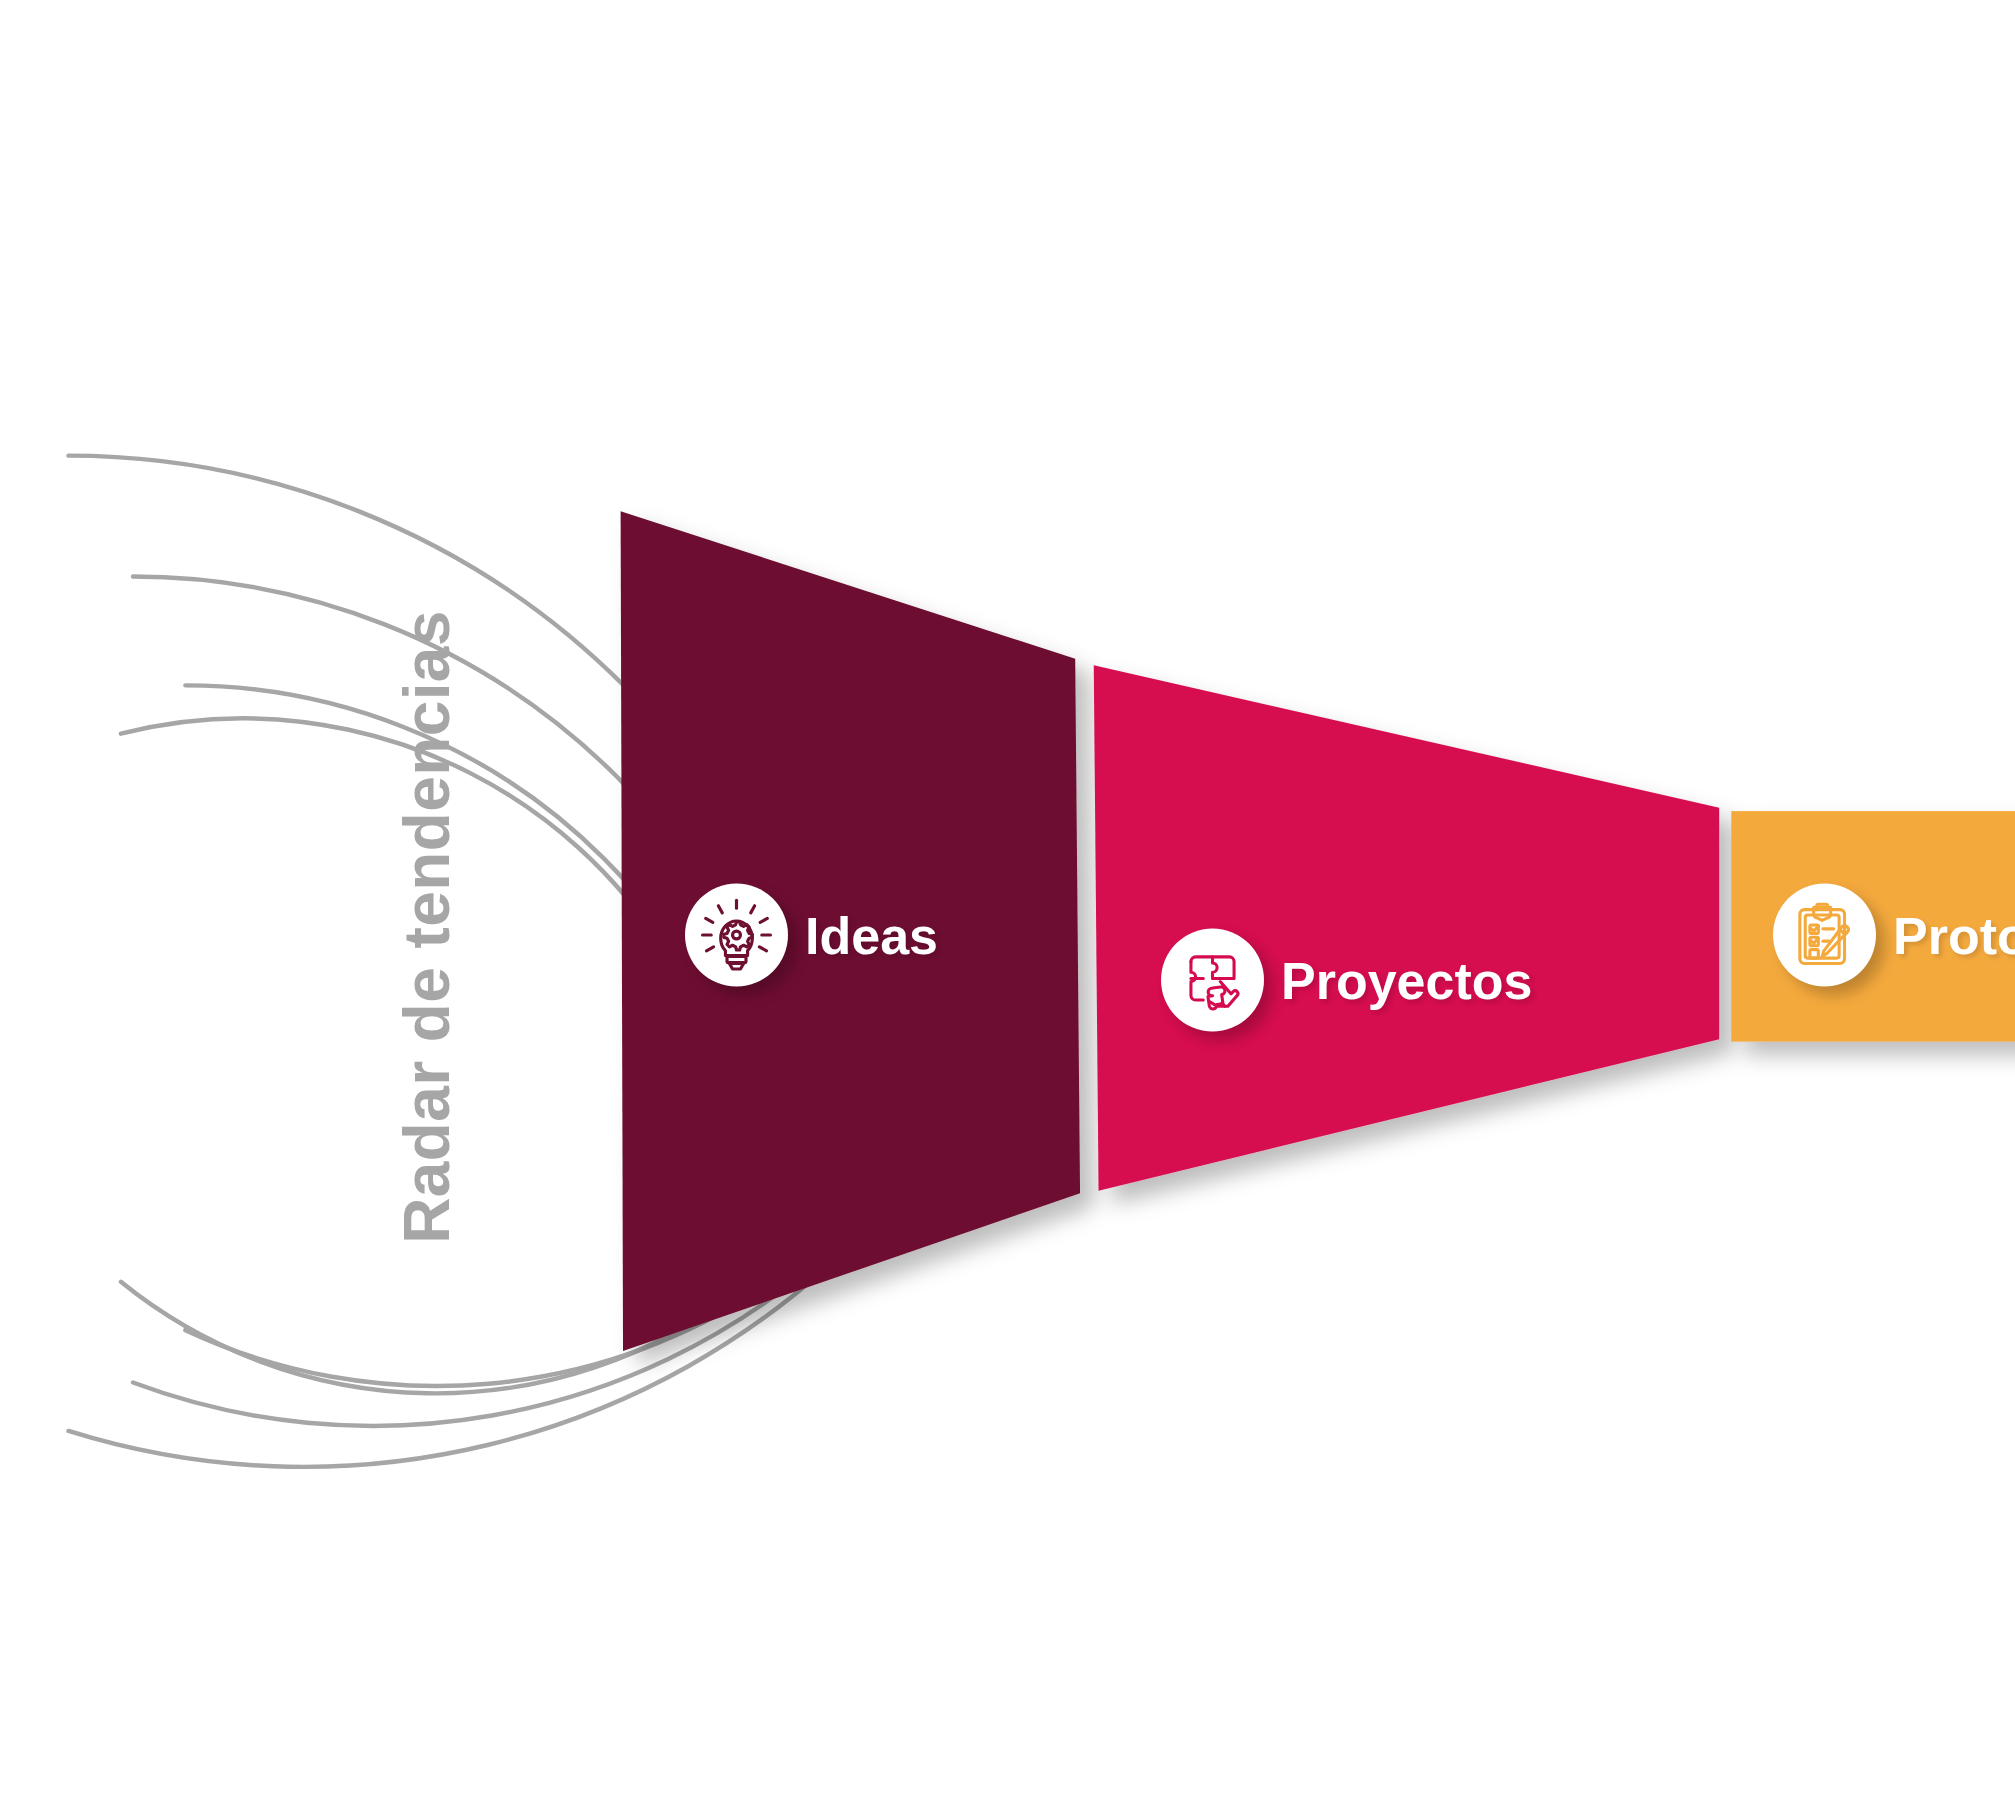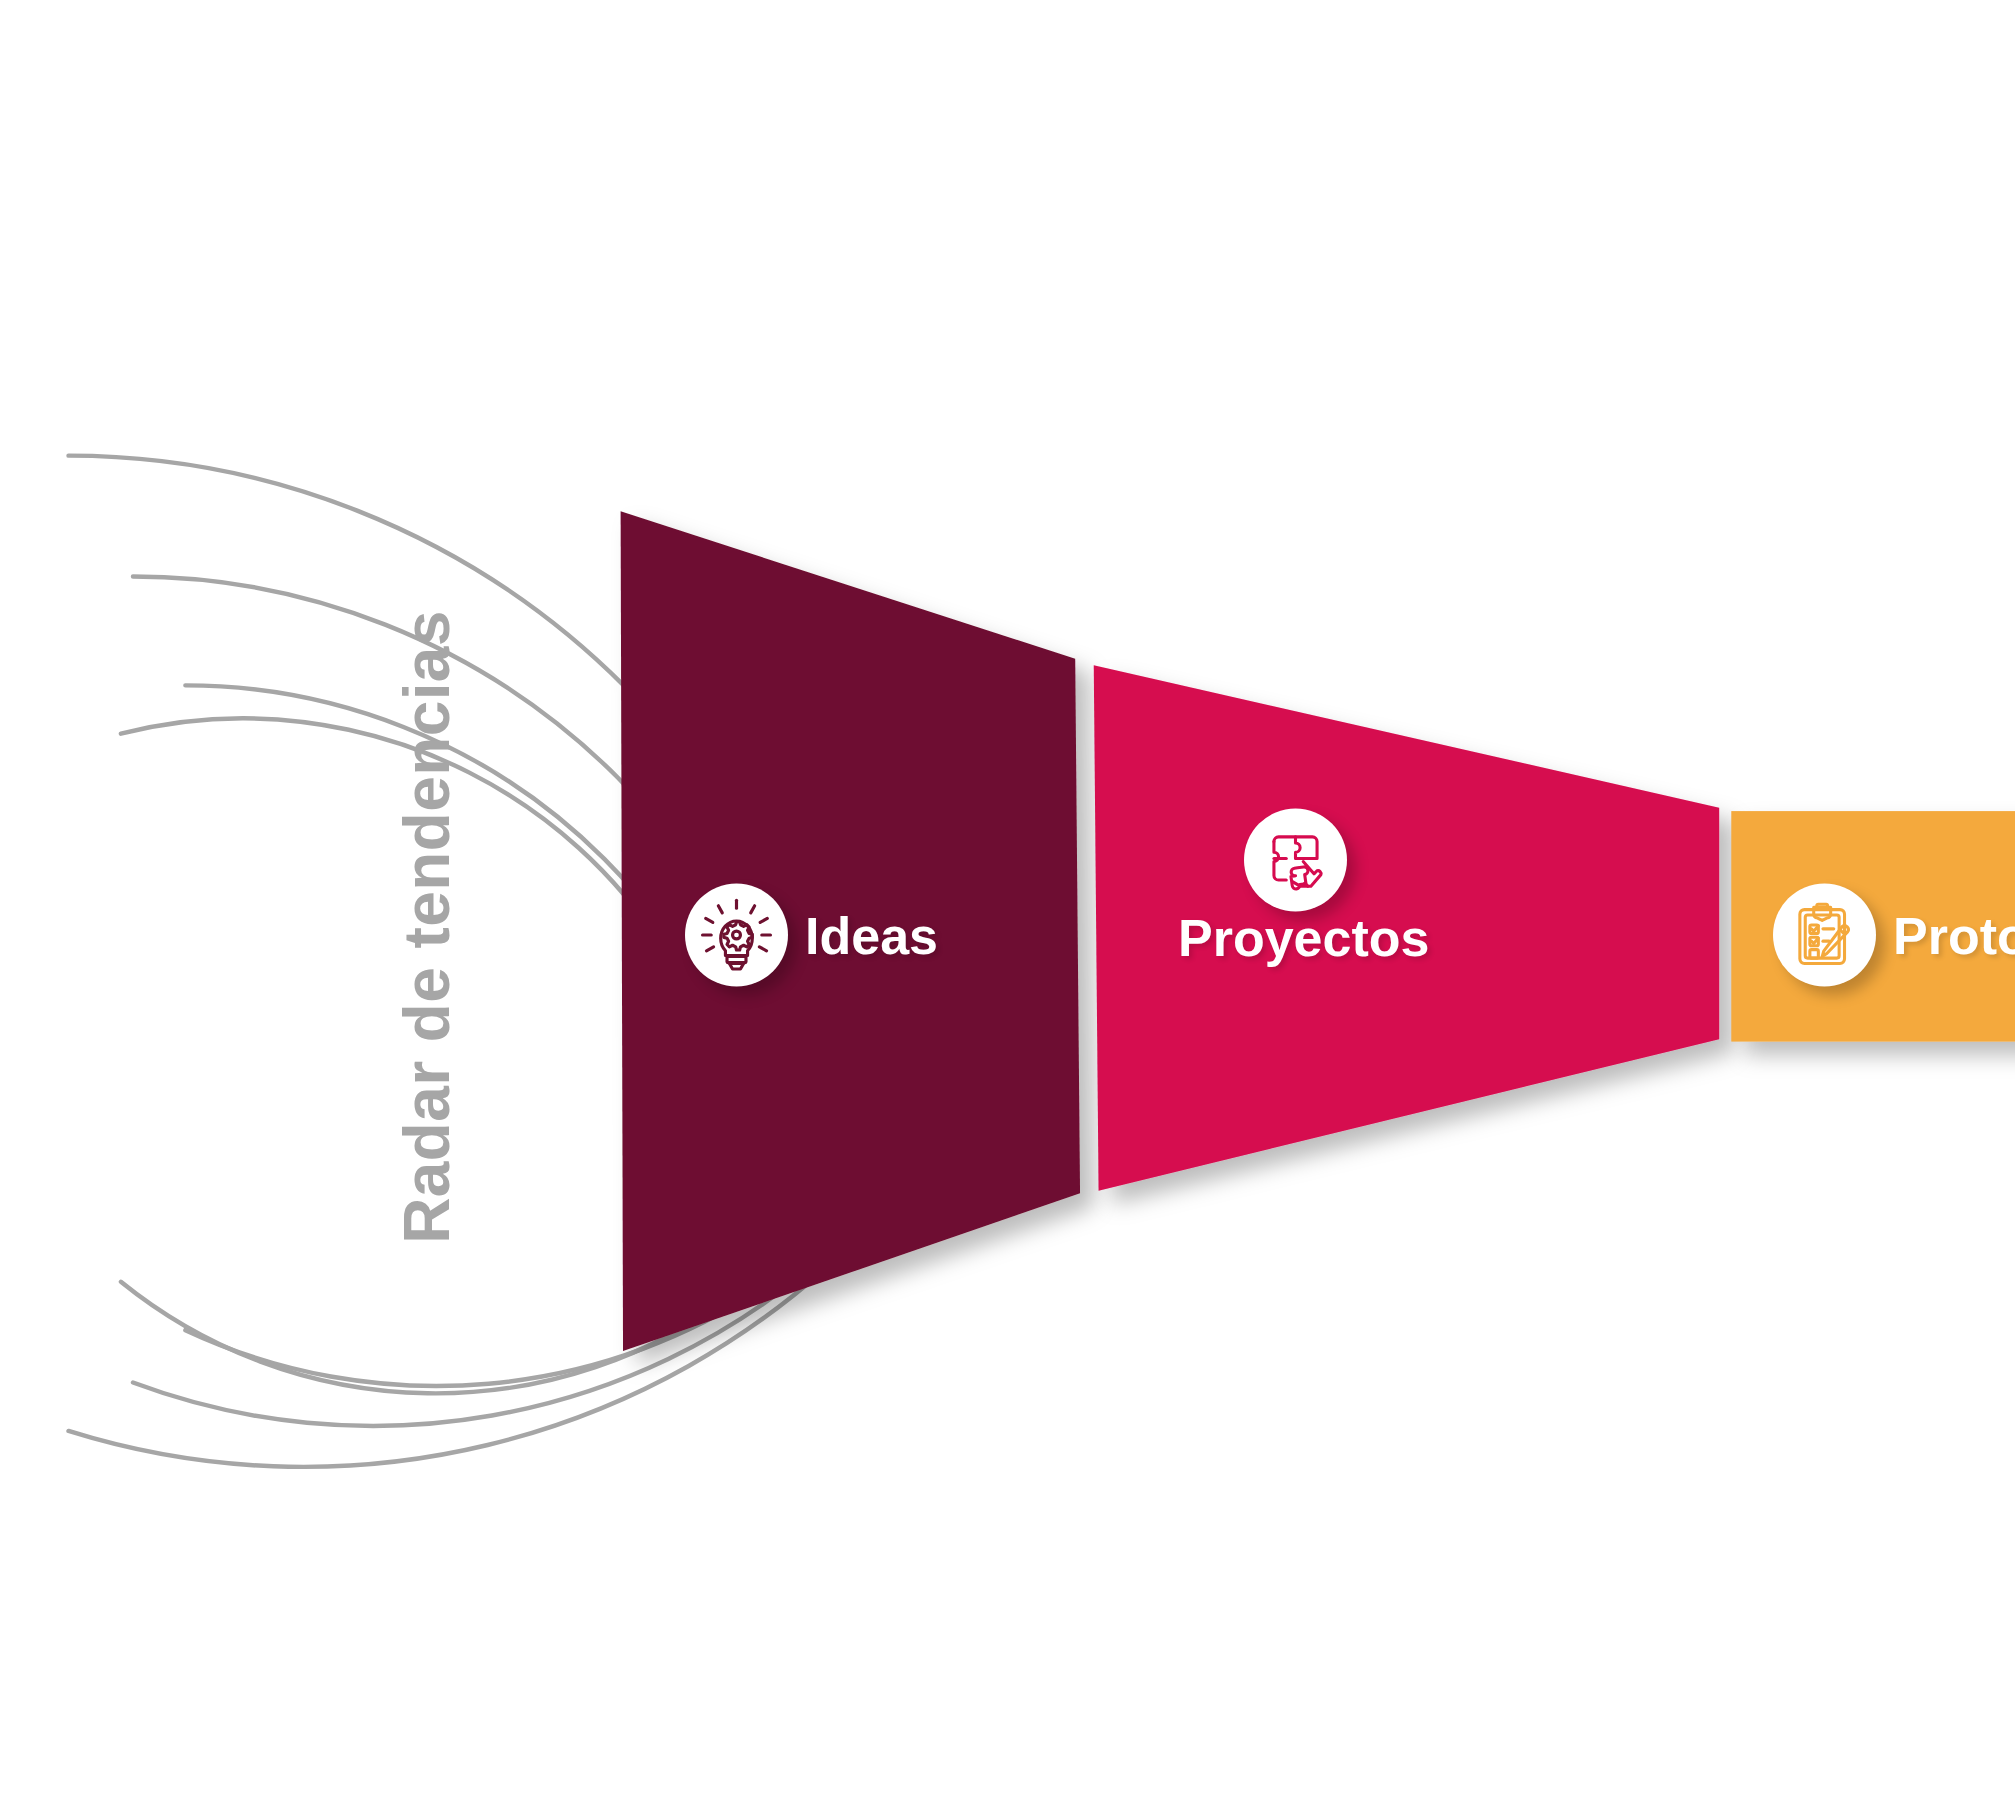--- a/index.html
+++ b/index.html
@@ -57,21 +57,21 @@
   .stage-text {
     font-size: 52px;
     font-weight: bold;
     color: #ffffff;
     margin-left: 17px;
     line-height: 1;
     text-shadow: 3.2px 3.2px 5.6px rgba(0,0,0,0.14);
   }
 
   .row-ideas        { left: 685px; top: 935px; transform: translateY(-50%); }
-  .row-proyectos    { left: 1161px; top: 886px; transform: translateY(-50%); flex-direction: column; }
+  .row-proyectos    { left: 1161px; top: 980px; transform: translateY(-50%); }
   .row-prototipos   { left: 1773px; top: 935px; transform: translateY(-50%); }
 </style>
 </head>
 <body>
 
 <div id="stage">
 
   <svg id="funnel-svg" viewBox="0 0 8000 4500">
     <defs>
       <filter id="shp" x="-20%" y="-20%" width="160%" height="160%">

